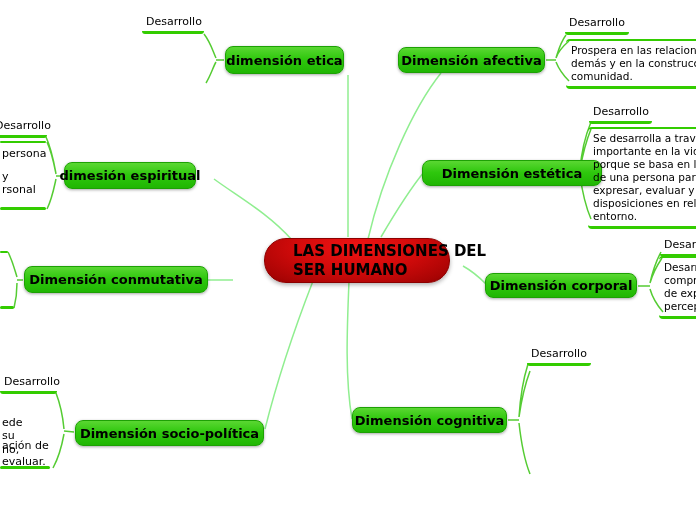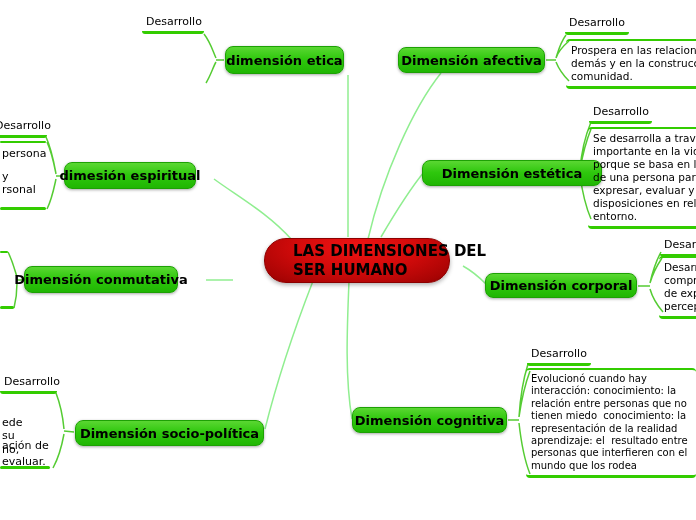--- a/index.html
+++ b/index.html
@@ -74,21 +74,21 @@
     </g>
   </svg>
 
   <div class="root" style="left:233px;top:238px;width:186px;height:45px;margin-left:31px;">LAS DIMENSIONES DEL
 SER HUMANO</div>
 
   <div class="topic" style="left:398px;top:47px;width:147px;height:26px;">Dimensión afectiva</div>
   <div class="topic" style="left:225px;top:46px;width:119px;height:28px;">dimensión etica</div>
   <div class="topic" style="left:64px;top:162px;width:132px;height:27px;">dimesión espiritual</div>
   <div class="topic" style="left:422px;top:160px;width:180px;height:26px;">Dimensión estética</div>
-  <div class="topic" style="left:24px;top:266px;width:154px;height:27px;">Dimensión conmutativa</div>
+  <div class="topic" style="left:24px;top:266px;width:184px;height:27px;">Dimensión conmutativa</div>
   <div class="topic" style="left:485px;top:273px;width:152px;height:25px;">Dimensión corporal</div>
   <div class="topic" style="left:352px;top:407px;width:155px;height:26px;">Dimensión cognitiva</div>
   <div class="topic" style="left:75px;top:420px;width:189px;height:26px;">Dimensión socio-política</div>
 
   <div class="des" style="left:142px;top:14px;width:62px;">Desarrollo</div>
 
   <div class="des" style="left:565px;top:15px;width:64px;">Desarrollo</div>
   <div class="note boxed" style="left:566px;top:39px;width:200px;">Prospera en las relaciones con los
 demás y en la construcción de
 comunidad.</div>
@@ -120,22 +120,14 @@
 
   <div class="des" style="left:0px;top:374px;width:57px;">Desarrollo</div>
   <div class="gline" style="left:0;top:466px;width:50px;height:3px;"></div>
   <div class="frag" style="left:2px;top:403px;margin-top:36px;">ación de</div>
   <div class="frag" style="left:2px;top:416px;">ede</div>
   <div class="frag" style="left:2px;top:429px;">su</div>
   <div class="frag" style="left:2px;top:443px;">no,</div>
   <div class="frag" style="left:2px;top:455px;">evaluar.</div>
 
   <div class="des" style="left:527px;top:346px;width:64px;">Desarrollo</div>
-  <div class="note boxed tight" style="left:526px;top:368px;width:170px;">Evolucionó cuando hay
-interacción: conocimiento: la
-relación entre personas que no
-tienen miedo  conocimiento: la
-representación de la realidad
-aprendizaje: el  resultado entre
-personas que interfieren con el
-mundo que los rodea</div>
 
 </div>
 
 </body></html>

